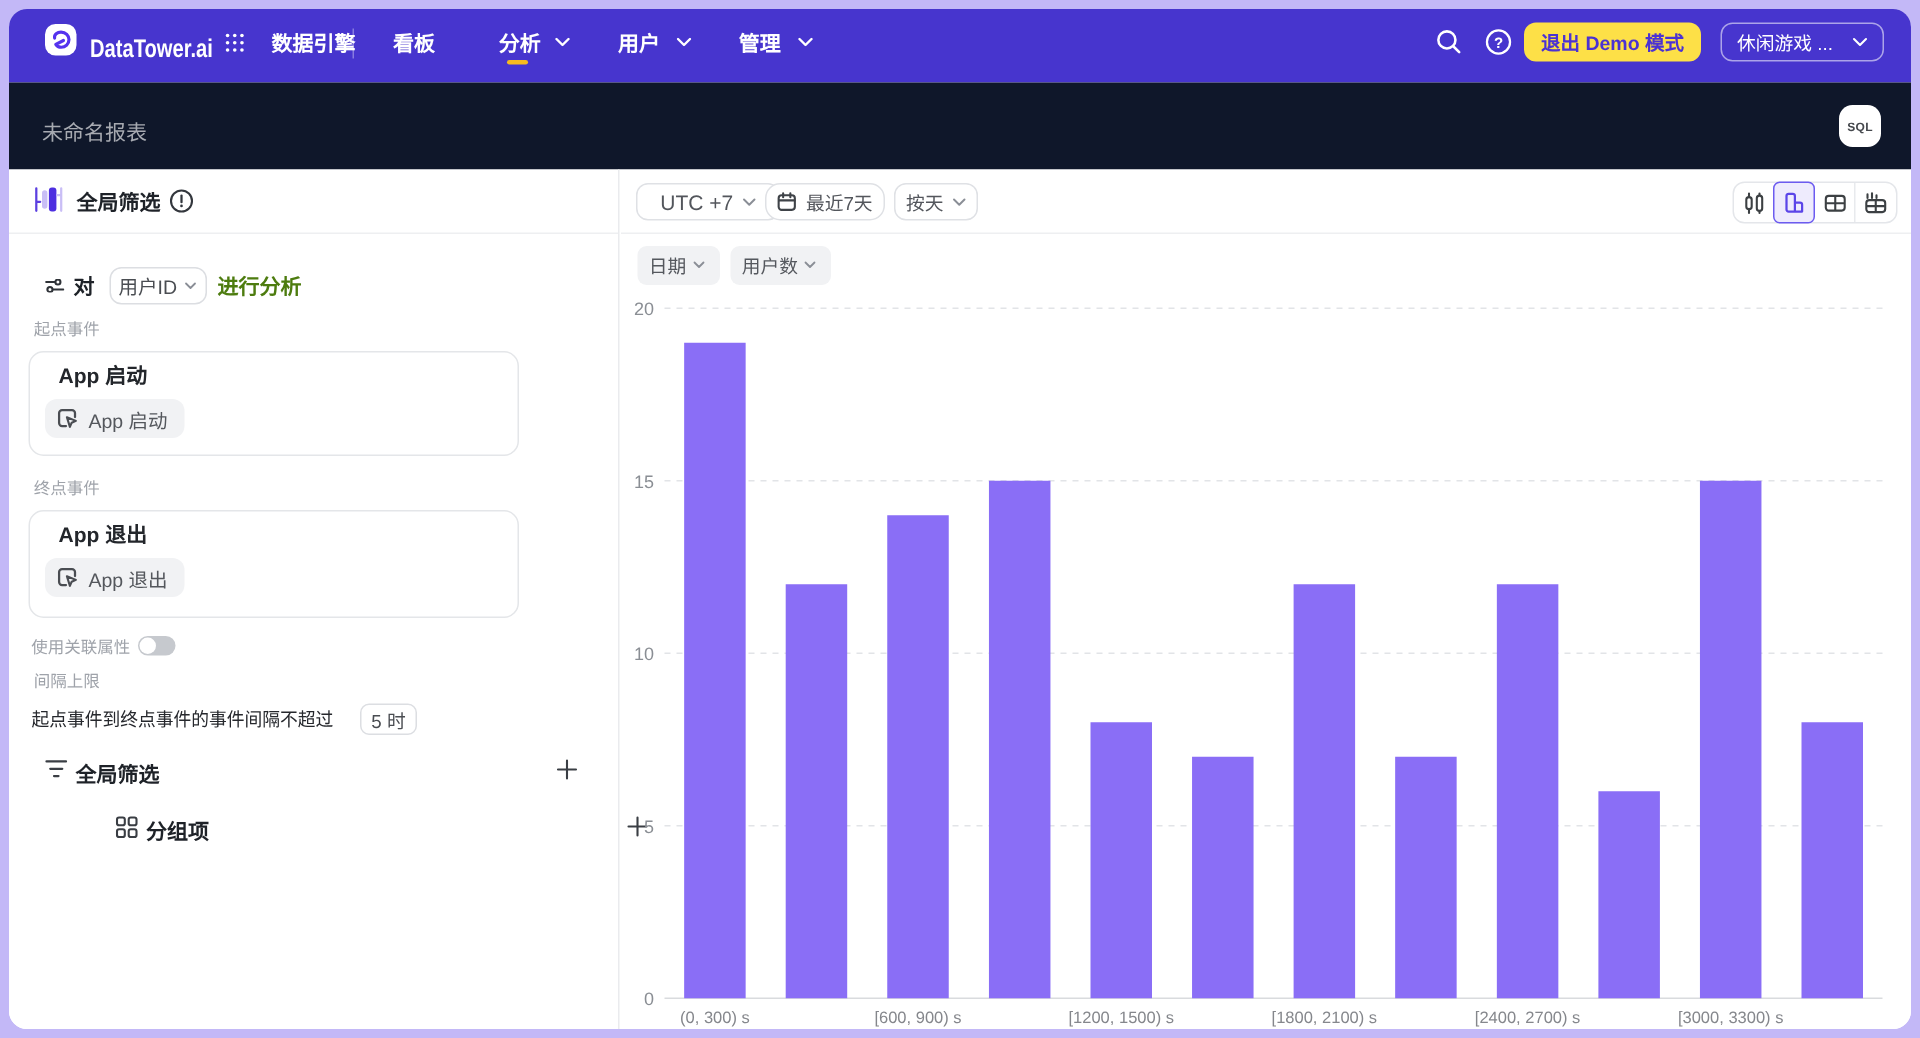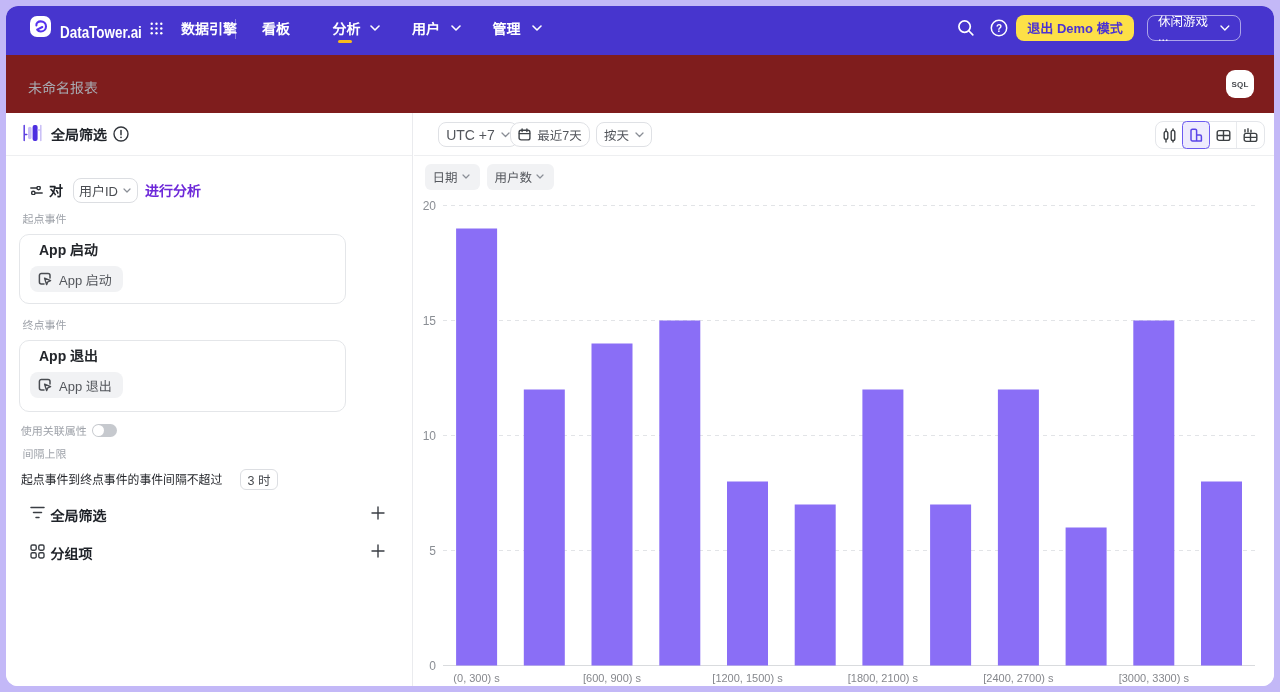--- a/index.html
+++ b/index.html
@@ -13,40 +13,40 @@
 .logo{left:23.5px;top:10px;width:21px;height:21px;border-radius:7px;background:#fff;display:flex;align-items:center;justify-content:center;}
 .brand{left:54px;top:17px;font-size:17px;font-weight:bold;transform:scaleX(.79);transform-origin:left center;white-space:nowrap;}
 .dots{left:144px;top:15.5px;}
 .prodname{left:175px;top:11.5px;font-size:14px;font-weight:bold;}
 .vsep{left:229px;top:13px;width:1px;height:20px;background:rgba(255,255,255,.35);}
 .nitem{top:12px;font-size:14px;font-weight:700;white-space:nowrap;}
 .ncaret{top:19px;}
 .navbar{left:332.2px;top:34px;width:14px;height:3px;border-radius:1.5px;background:#F7BA1E;}
 .sicon{top:13px;}
 .demo-btn{left:1010px;top:9px;width:118px;height:25.5px;background:#fde047;border-radius:8px;color:#4B32D3;font-weight:bold;font-size:13px;display:flex;align-items:center;justify-content:center;}
-.proj-btn{left:1141px;top:9px;width:94px;height:25.5px;border:1px solid rgba(255,255,255,.55);border-radius:8px;color:#fff;font-size:12.5px;display:flex;align-items:center;padding:0 10px;justify-content:space-between;}
-
-.graybar{position:absolute;left:0;top:49px;width:1268px;height:58px;background:#7f1d1d;}
+.proj-btn{left:1141px;top:9px;width:109px;height:25.5px;border:1px solid rgba(255,255,255,.55);border-radius:8px;color:#fff;font-size:12.5px;display:flex;align-items:center;padding:0 10px;justify-content:space-between;}
+
+.graybar{position:absolute;left:0;top:49px;width:1268px;height:58px;background:#0f172a;}
 .graybar .title{position:absolute;left:22px;top:22px;font-size:14px;color:#A7AAB1;}
 .sqlbadge{position:absolute;left:1220px;top:15px;width:28px;height:28px;background:#fff;border-radius:9px;display:flex;align-items:center;justify-content:center;font-size:8px;font-weight:bold;color:#45484D;letter-spacing:.2px;}
 
 .main{position:absolute;left:0;top:107px;width:1268px;height:573px;background:#fff;}
 .left{position:absolute;left:0;top:0;width:407px;height:573px;border-right:1px solid #EAEBEE;}
 .lhead{position:absolute;left:0;top:0;width:406px;height:43px;border-bottom:1px solid #EEEFF1;}
 .lhead .ic{position:absolute;left:17px;top:11px;}
 .lhead .t{position:absolute;left:45px;top:11px;font-size:14px;font-weight:bold;color:#1E2228;}
 .lhead .info{position:absolute;left:107px;top:13px;}
 .lbody{position:absolute;left:0;top:43px;width:406px;height:487px;}
 .ab{position:absolute;}
 .forrow{left:0;top:22px;width:406px;height:25px;}
 .forrow .ic{position:absolute;left:23.5px;top:8px;}
 .forrow .w1{position:absolute;left:43px;top:2px;font-size:14px;font-weight:bold;color:#1E2228;}
 .selbox{position:absolute;left:66.5px;top:0;width:65px;height:25px;border:1px solid #DCDEE2;border-radius:8px;display:flex;align-items:center;justify-content:center;font-size:13px;color:#4A4D52;background:#fff;}
 .selbox .cg{margin-left:5px;}
-.forrow .w2{position:absolute;left:139px;top:2px;font-size:14px;font-weight:bold;color:#6d28d9;}
+.forrow .w2{position:absolute;left:139px;top:2px;font-size:14px;font-weight:bold;color:#4d7c0f;}
 .slabel{font-size:11px;color:#9FA3AA;left:16.5px;}
 .sl1{top:53.5px;}
 .sl2{top:160px;}
 .sl3{top:289px;}
 .card{left:13px;width:327px;border:1px solid #E4E6E9;border-radius:10px;padding:4px 10px;}
 .cd1{top:78px;height:70px;}
 .cd2{top:184px;height:72px;}
 .card .cname{font-size:14px;font-weight:bold;color:#23262B;margin-left:9px;}
 .chip{margin-top:7px;display:inline-flex;align-items:center;height:26px;background:#F1F2F4;border-radius:8px;padding:0 11px 0 8px;font-size:13px;color:#54575C;}
 .chip svg{margin-right:7px;}
@@ -55,31 +55,31 @@
 .toggle{margin-left:5.5px;width:25px;height:13px;border-radius:6.5px;background:#C6C9CE;position:relative;}
 .toggle .knob{position:absolute;left:1px;top:1px;width:11px;height:11px;border-radius:50%;background:#fff;}
 .gaprow{left:14.8px;top:310.5px;height:23px;display:flex;align-items:center;}
 .gaprow .s{font-size:12.6px;color:#26282D;transform:scaleX(.94);transform-origin:left center;white-space:nowrap;}
 .unitbox{position:absolute;left:219.2px;top:2px;width:38px;height:21px;border:1px solid #DCDEE2;border-radius:6px;display:flex;align-items:center;justify-content:center;font-size:12.5px;color:#4A4D52;}
 .secrow{left:0;width:406px;height:18px;}
 .secrow .ic{position:absolute;left:23.6px;top:2px;}
 .secrow .st{position:absolute;left:44.4px;top:1px;font-size:14px;font-weight:bold;color:#1E2228;}
 .secrow .plus{position:absolute;left:365px;top:2px;}
 .sec1{top:348px;}
-.sec2{top:386px;}
+.sec2{top:386px;margin-left:47px;}
 .lfoot{position:absolute;left:0;top:530px;width:406px;height:37px;border-top:1px solid #EEEFF1;}
 .reset{position:absolute;left:22.6px;top:15px;display:flex;align-items:center;color:#6E7277;font-size:12.6px;}
 .reset span{margin-left:7px;}
 .calcbtn{position:absolute;left:313px;top:11px;width:53px;height:27px;background:#4D38D6;border-radius:8px;color:#fff;font-size:13px;display:flex;align-items:center;justify-content:center;}
 .collapse{position:absolute;left:377px;top:18px;}
 
 .right{position:absolute;left:408px;top:0;width:860px;height:573px;}
 .rtool{position:absolute;left:0;top:0;width:860px;height:43px;border-bottom:1px solid #EEEFF1;}
 .tbtn{position:absolute;top:9px;height:25px;border:1px solid #DFE1E5;border-radius:8px;background:#fff;display:flex;align-items:center;justify-content:center;font-size:14px;color:#53565C;}
-.tb1{left:24px;width:80px;}
+.tb1{left:10px;width:96px;}
 .tb2{left:96px;width:80px;font-size:12.5px;border-radius:10px;}
 .tb2 svg.cal{margin-right:6px;}
 .tb3{left:182px;width:56px;font-size:12.5px;}
 .tbtn .cg{margin-left:6px;}
 .seg{position:absolute;left:741px;top:8px;display:flex;height:28px;border:1px solid #E4E6EA;border-radius:8px;background:#fff;}
 .seg .cell{width:27px;height:26px;display:flex;align-items:center;justify-content:center;position:relative;}
 .seg .cell.b::after{content:"";position:absolute;right:0;top:0;width:1px;height:26px;background:#E8EAED;}
 .seg .cell.sel::before{content:"";position:absolute;left:-1px;top:-1px;width:28px;height:28px;background:#EEEBFD;border:1.5px solid #6C5BF0;border-radius:4.5px;box-sizing:border-box;}
 .seg .cell.sel svg{position:relative;z-index:2;}
 .chartwrap{position:absolute;left:0;top:43px;width:860px;height:530px;}
@@ -204,21 +204,21 @@
         </div>
         <div class="ab togglerow">
             <span class="tl">使用关联属性</span>
             <div class="toggle">
               <div class="knob"></div>
             </div>
           </div>
         <div class="ab slabel sl3">间隔上限</div>
         <div class="ab gaprow">
             <span class="s">起点事件到终点事件的事件间隔不超过</span>
-            <div class="unitbox">3 时</div>
+            <div class="unitbox">5 时</div>
           </div>
         <div class="ab secrow sec1">
           <svg class="ic" width="15" height="13" viewBox="0 0 15 13">
               <path d="M1 1.6 h13 M3.5 6.5 h8 M6 11.4 h3" fill="none" stroke="#3A3E44" stroke-width="1.5" stroke-linecap="round"></path>
             </svg>
           <span class="st">全局筛选</span>
           <svg class="plus" width="14" height="14" viewBox="0 0 14 14">
               <path d="M7 1 v12 M1 7 h12" fill="none" stroke="#3A3E44" stroke-width="1.4" stroke-linecap="round"></path>
             </svg>
         </div>

